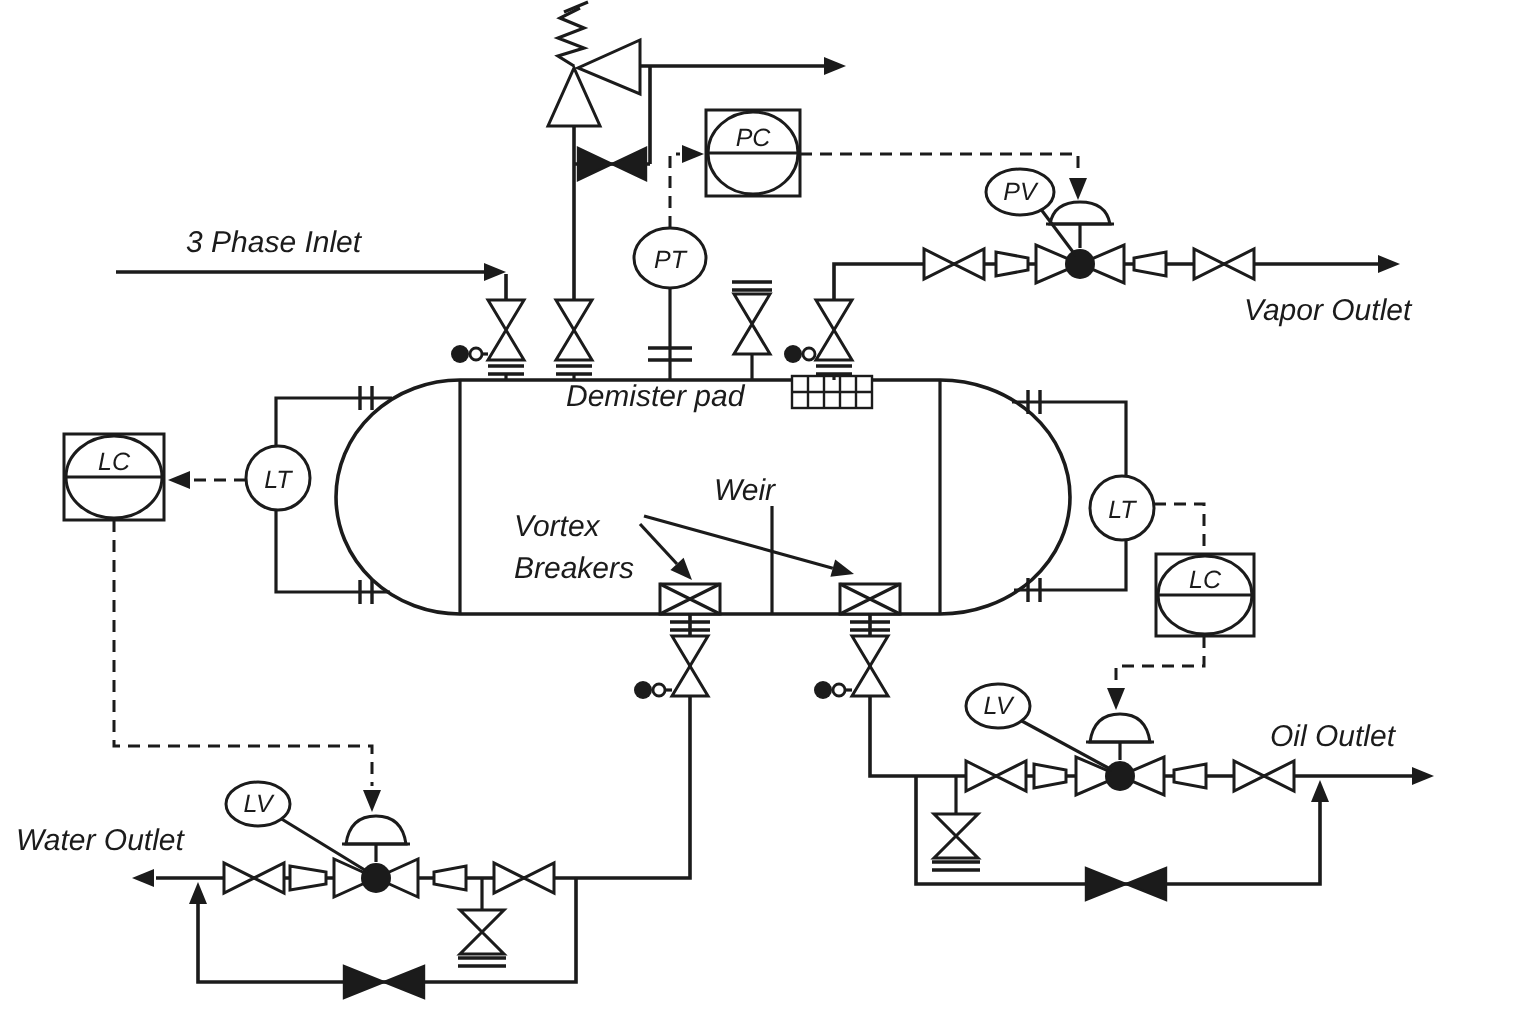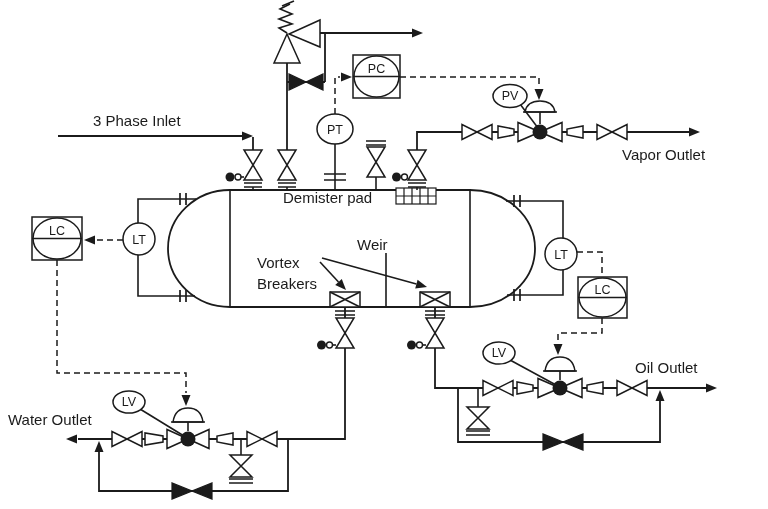--- a/index.html
+++ b/index.html
@@ -1,17 +1,17 @@
 <!DOCTYPE html>
 <html><head>
 <meta charset="utf-8">
 <style>
   html,body{margin:0;padding:0;background:#fff;}
   .stage{position:relative;width:768px;height:509px;background:#ffffff;overflow:hidden;
-         font-family:"Liberation Sans", sans-serif;}
+         font-family:"Liberation Sans", sans-serif;font-style:italic;}
   svg{display:block;}
   .pl{stroke:#1b1b1b;stroke-width:1.8;fill:none;}          
   .il{stroke:#1b1b1b;stroke-width:1.6;fill:none;}          
   .fl{stroke:#1b1b1b;stroke-width:1.7;fill:none;}          
   .dl{stroke:#1b1b1b;stroke-width:1.5;fill:none;stroke-dasharray:6 4;} 
   .vs{stroke:#1b1b1b;stroke-width:1.5;fill:#ffffff;}       
   .vb{stroke:#1b1b1b;stroke-width:1.2;fill:#1b1b1b;}       
   .ah{fill:#1b1b1b;stroke:none;}                           
   .dot{fill:#1b1b1b;stroke:none;}
   .odot{fill:#fff;stroke:#1b1b1b;stroke-width:1.4;}

